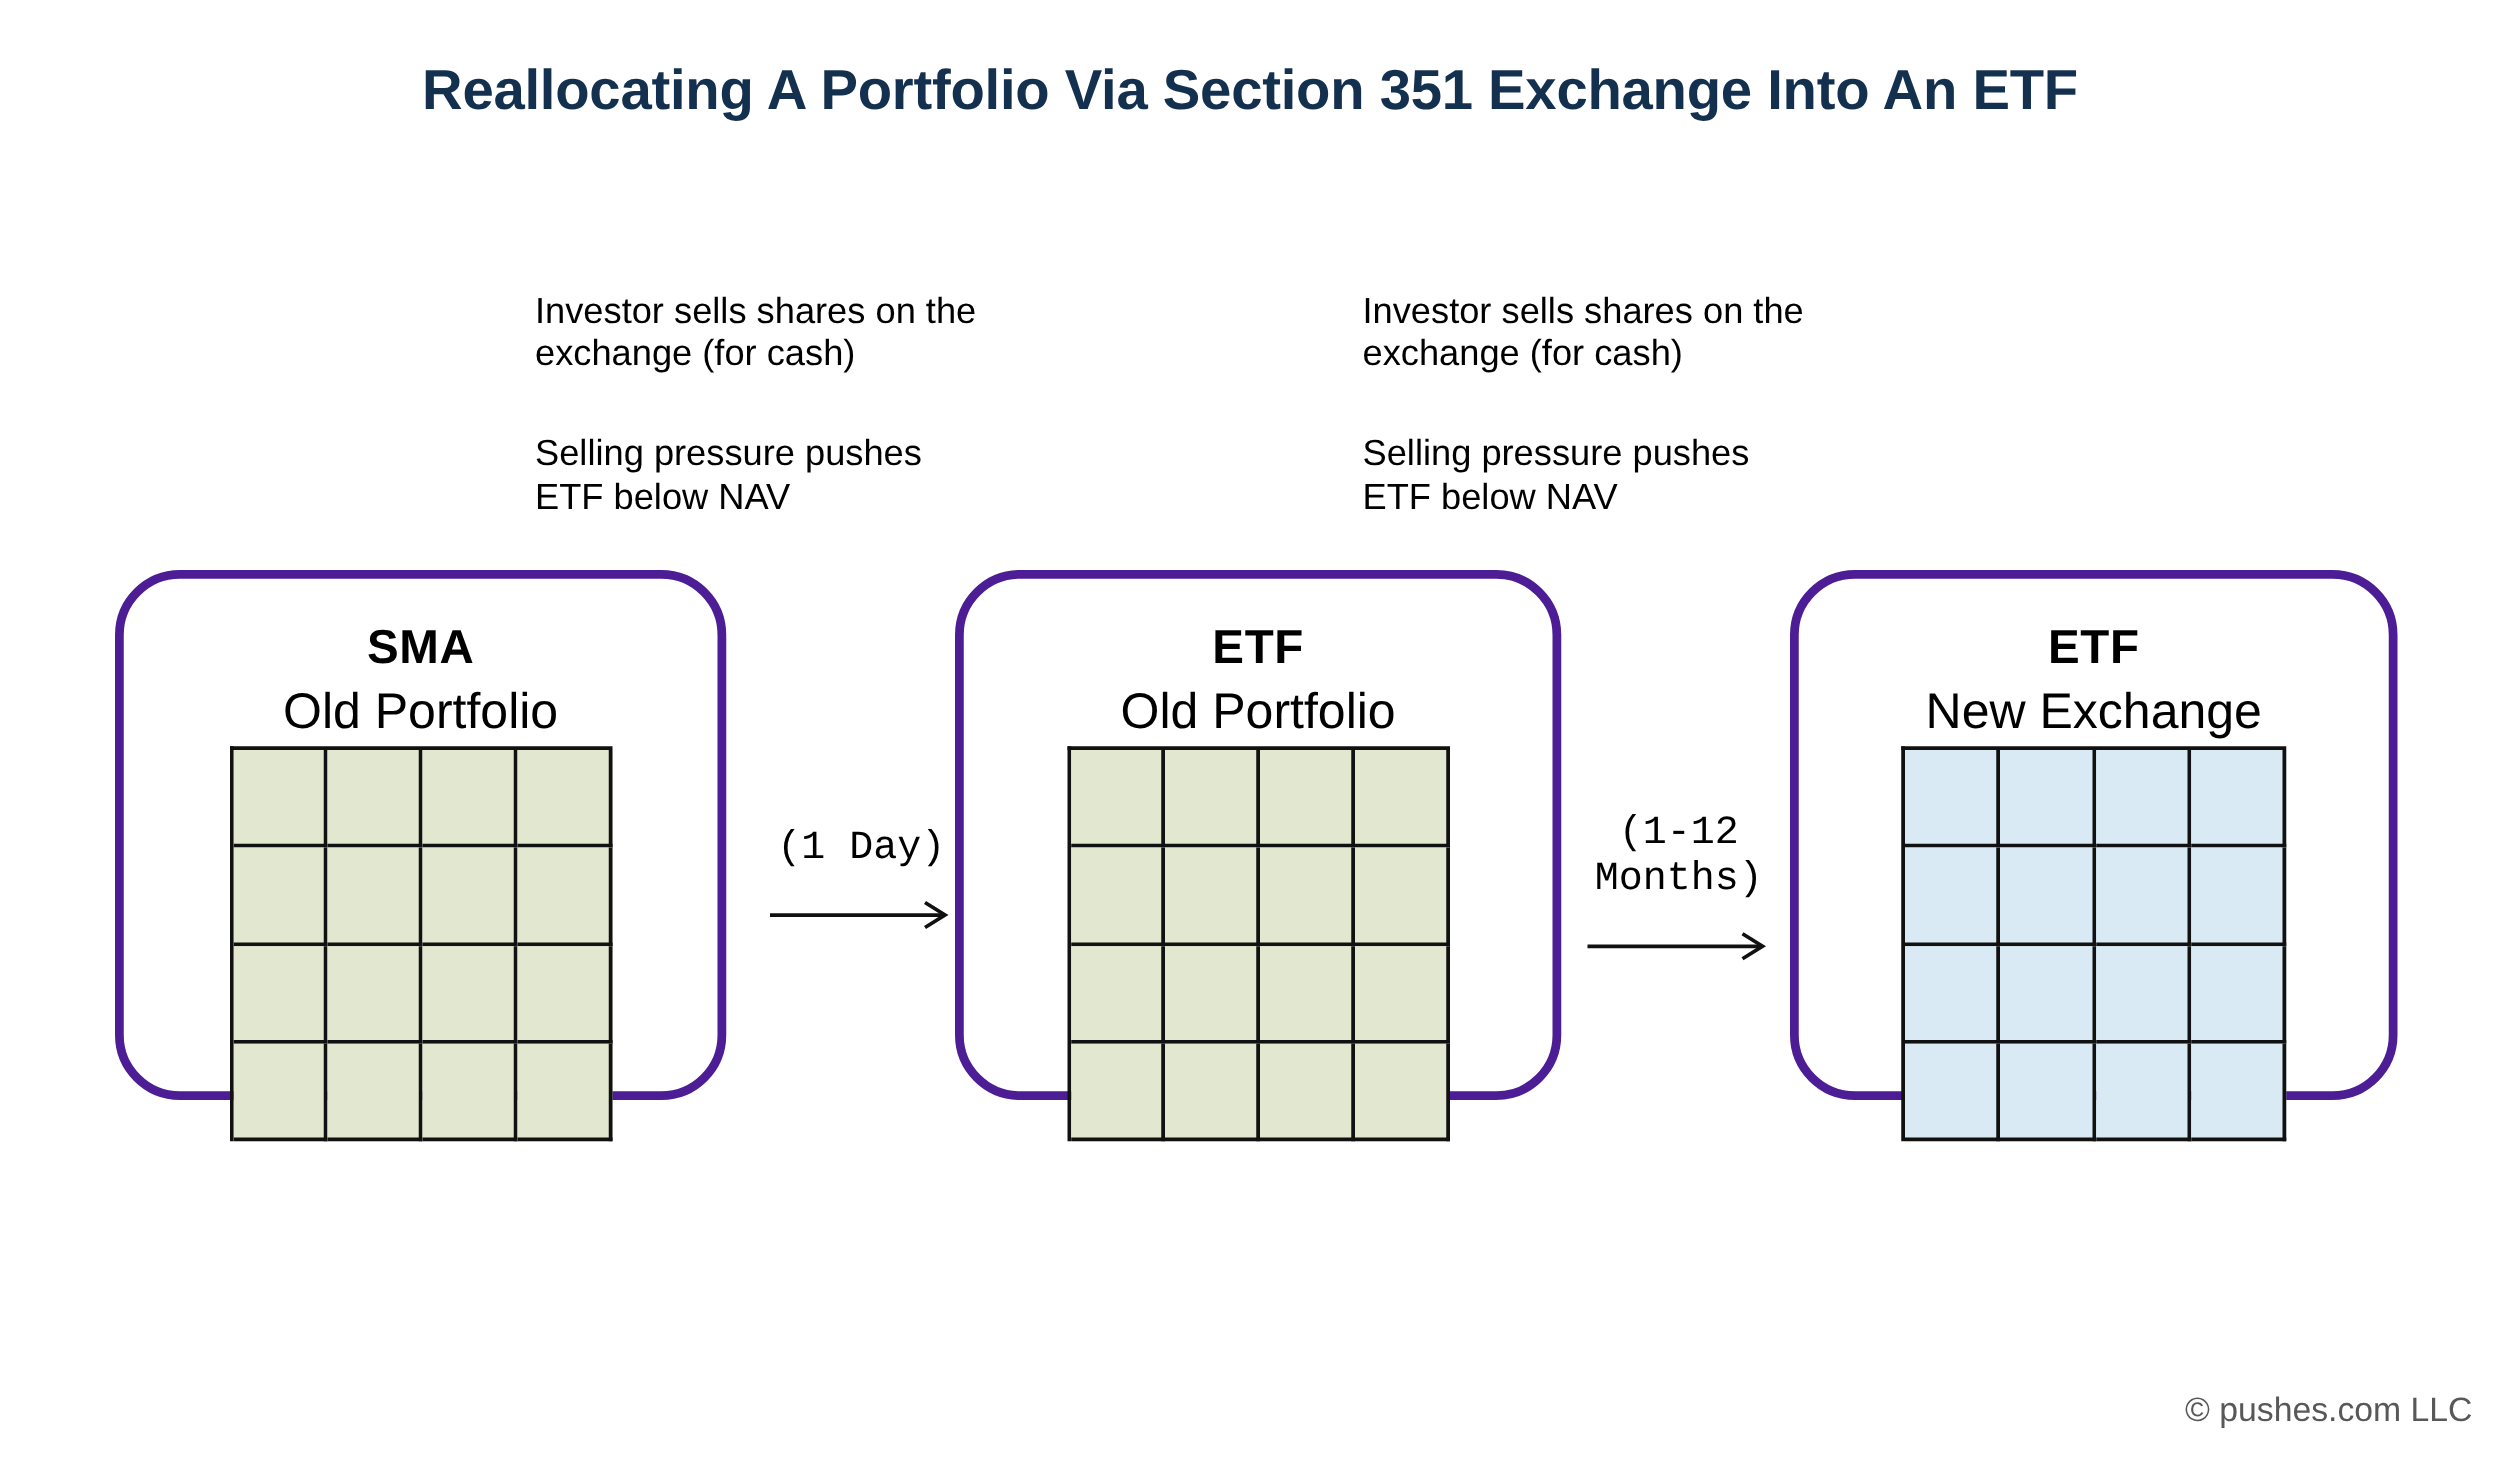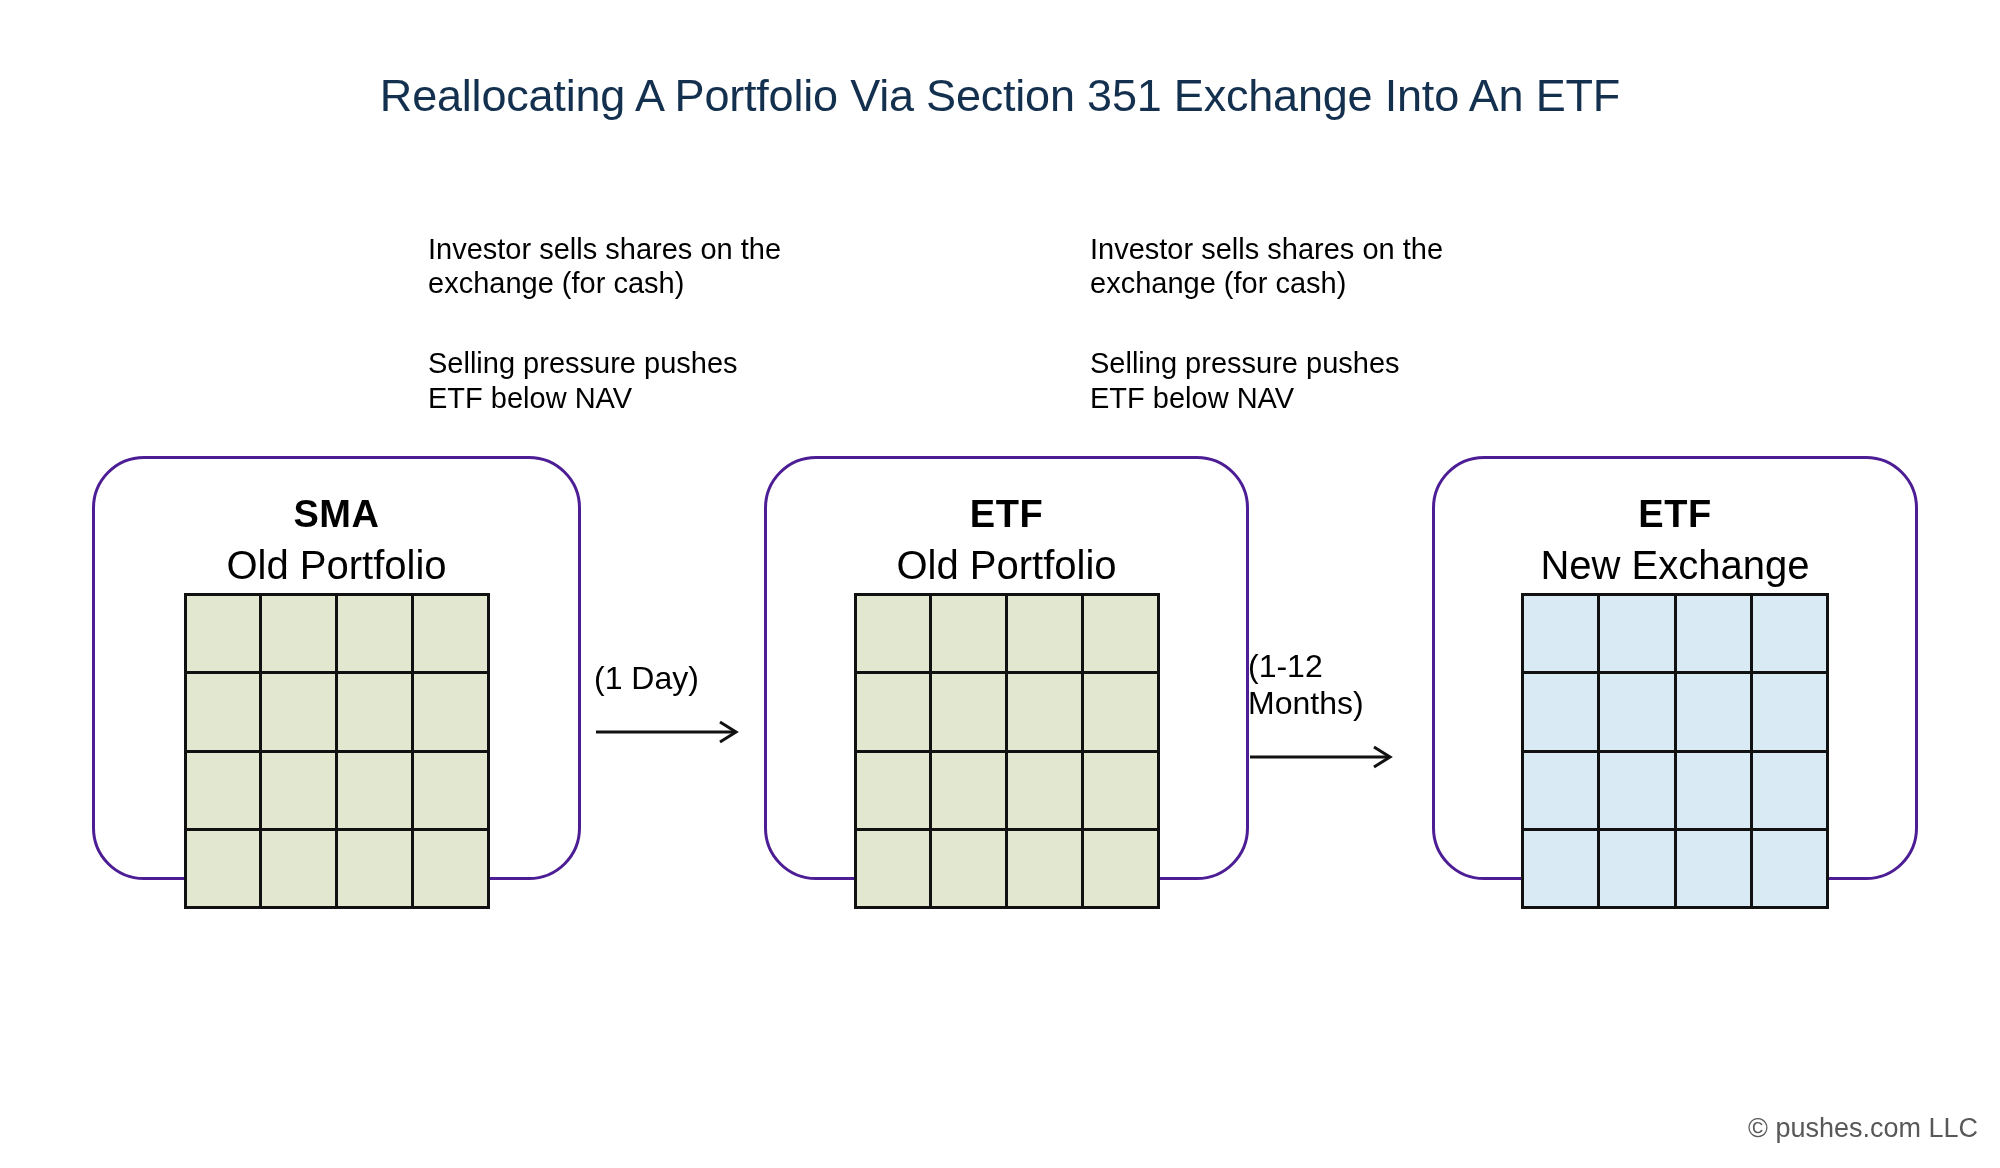--- a/index.html
+++ b/index.html
@@ -17,25 +17,24 @@
   }
 
   
   .page-title {
     position: absolute;
     left: 0;
     top: 46px;
     width: 2000px;
     text-align: center;
     font-size: 45px;
-    font-weight: normal;
+    font-weight: bold;
     letter-spacing: -0.2px;
     color: #14304f;
     white-space: nowrap;
-    margin-top: 24px;
   }
 
   
   .annotation-col {
     position: absolute;
     top: 232px;
     width: 480px;
     font-size: 29px;
     line-height: 1.18;
     color: #000000;
@@ -47,21 +46,21 @@
   }
   .annotation-gap {
     height: 46px;
   }
 
   
   .stage {
     position: absolute;
     top: 456px;
     height: 424px;
-    border: 3px solid #4c1d95;
+    border: 7px solid #4c1d95;
     border-radius: 52px;
     background: #ffffff;
     box-sizing: border-box;
   }
   .stage-1 { left: 92px;   width: 489px; }
   .stage-2 { left: 764px;  width: 485px; }
   .stage-3 { left: 1432px; width: 486px; }
 
   .stage-title {
     position: absolute;
@@ -104,20 +103,22 @@
     border-bottom: 3px solid #111111;
     box-sizing: border-box;
   }
   .cell-green { background: #e2e7d0; }
   .cell-blue  { background: #daeaf5; }
 
   
   .arrow-group {
     position: absolute;
     width: 190px;
+    text-align: center;
+    font-family: Liberation Mono, monospace;
   }
   .arrow-1 { left: 594px;  top: 660px; }
   .arrow-2 { left: 1248px; top: 648px; }
   .arrow-label {
     font-size: 32px;
     line-height: 1.15;
     color: #000000;
     white-space: pre-line;
   }
   .arrow-line {

